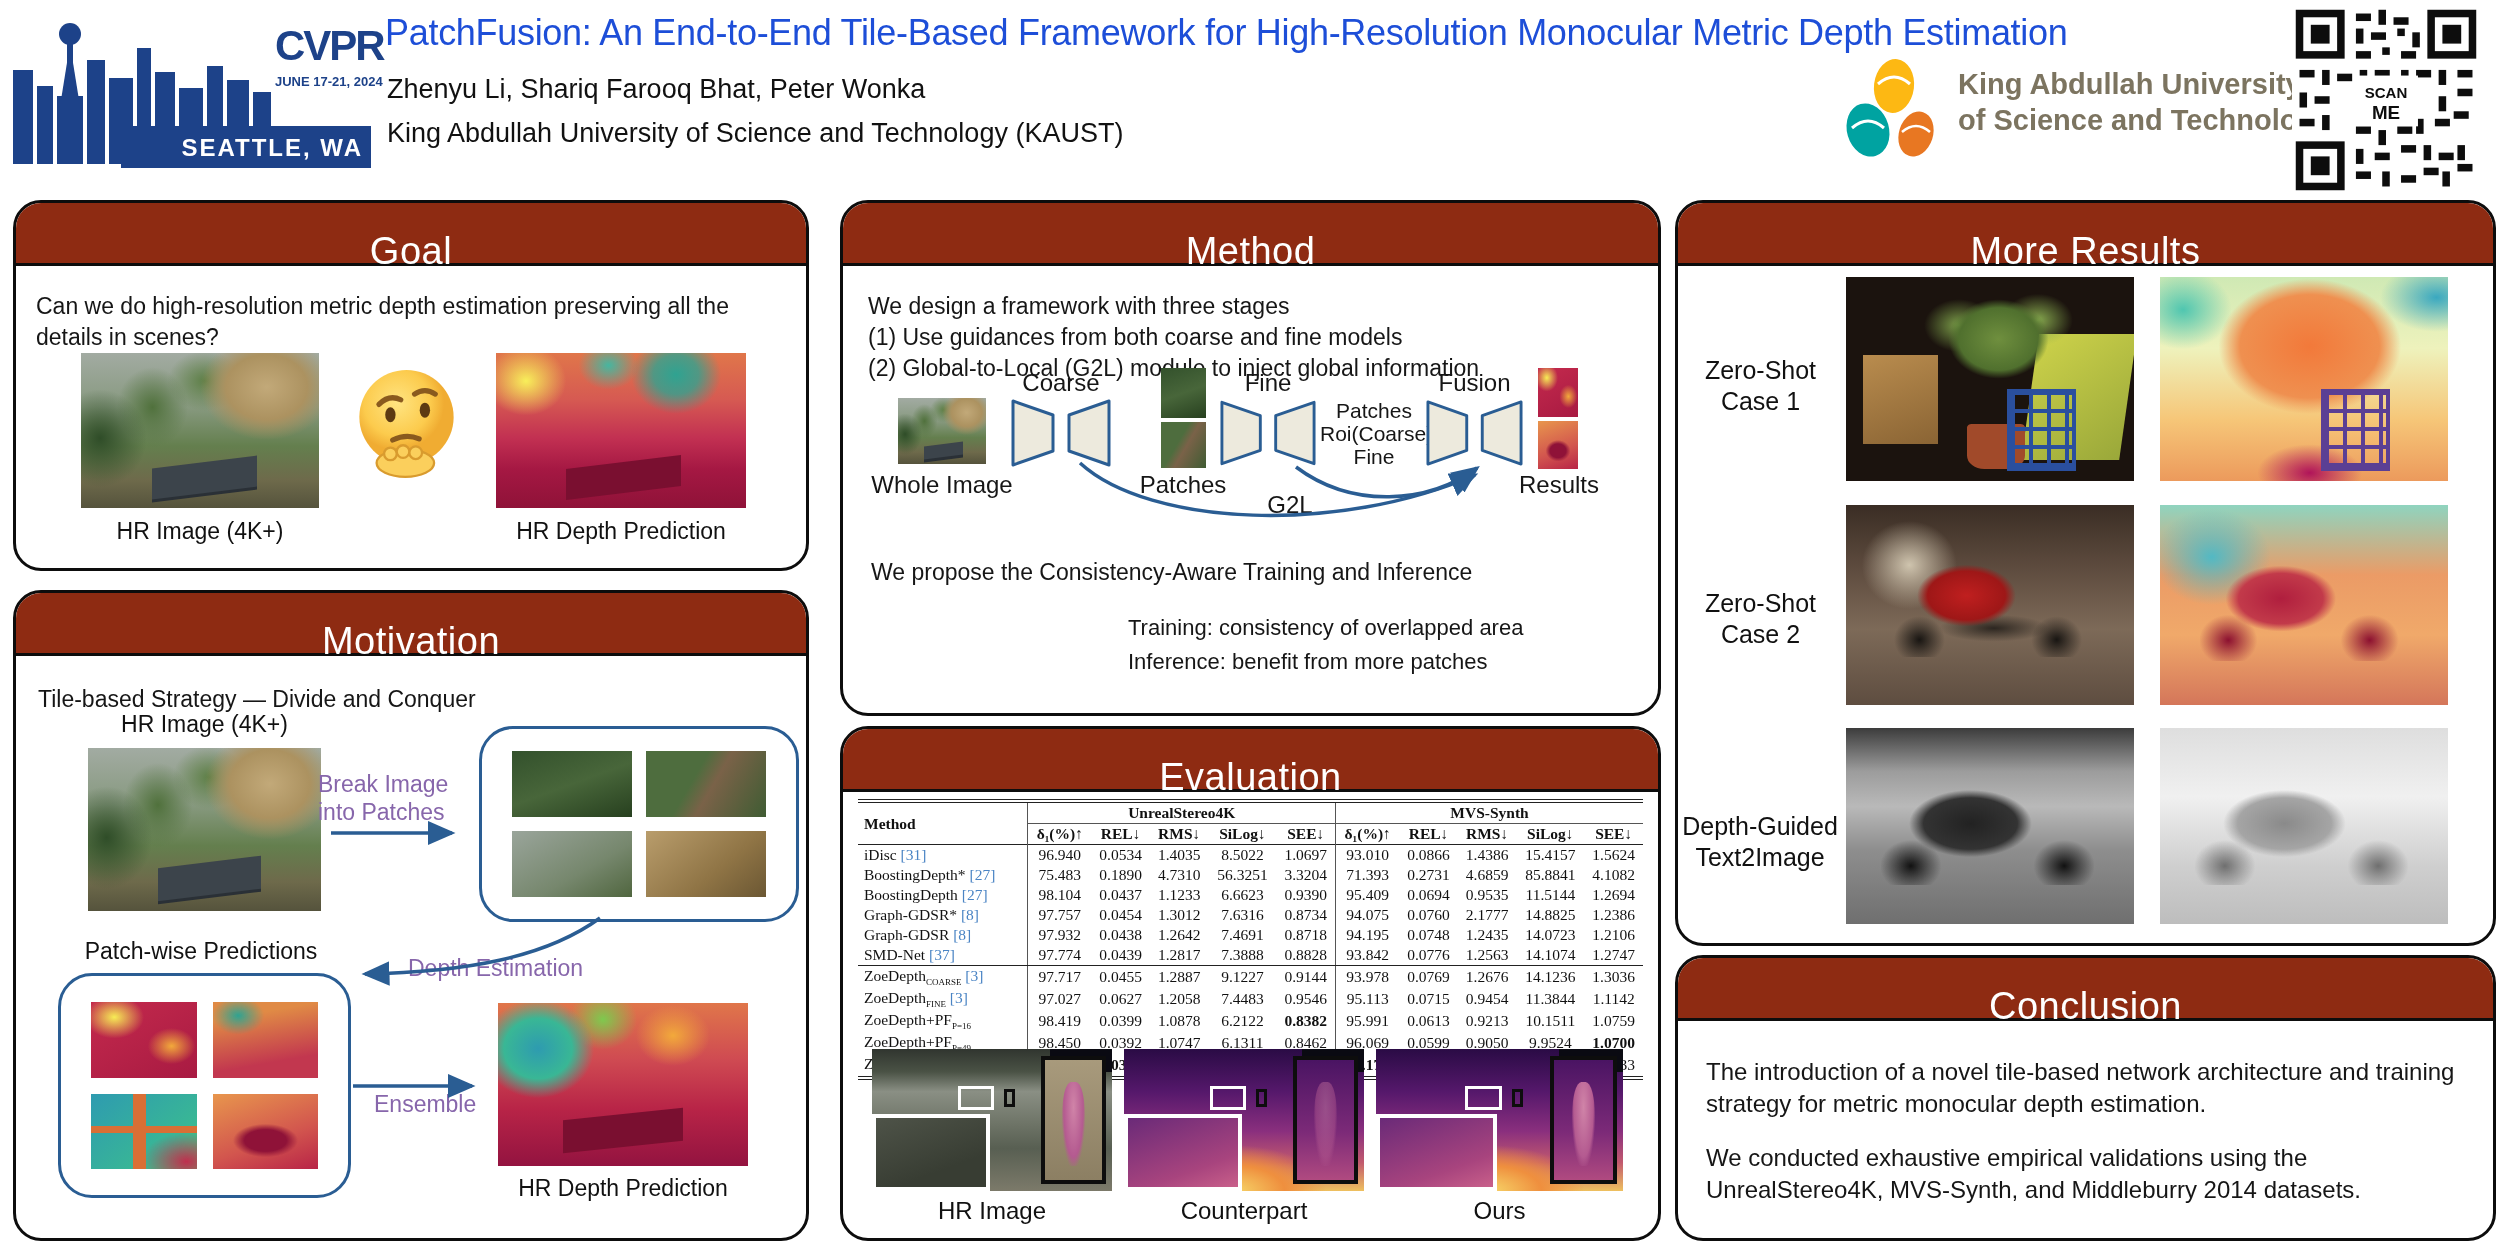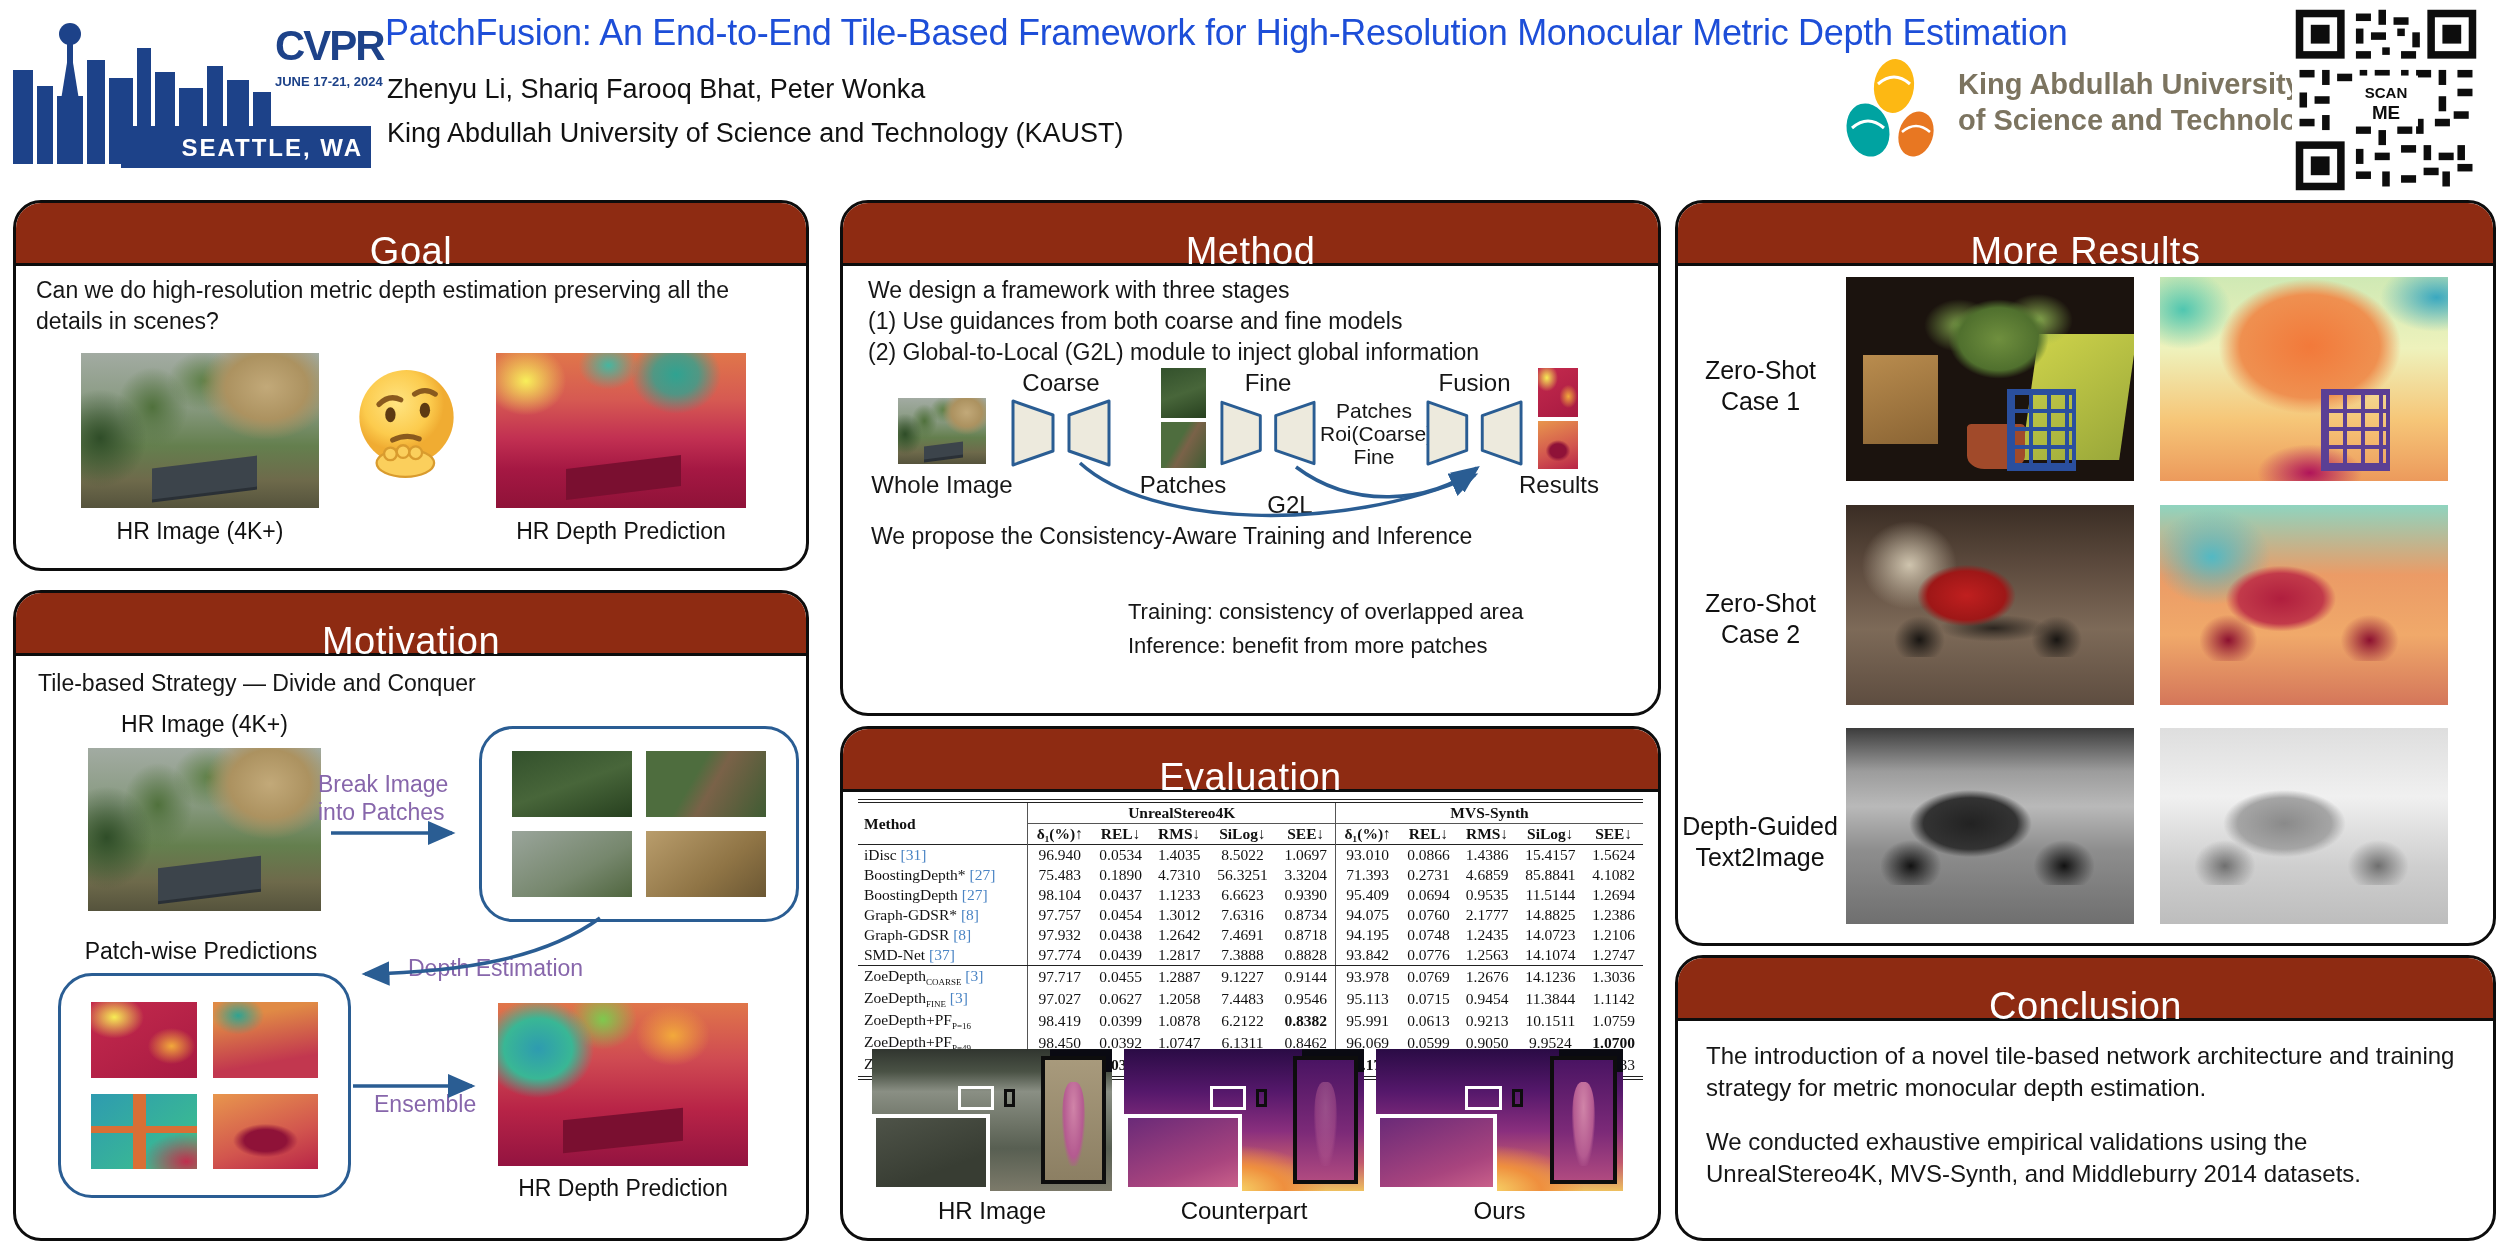--- a/index.html
+++ b/index.html
@@ -12,21 +12,21 @@
   .hauthors { position:absolute; left:387px; top:74px; font-size:27px; color:#111; }
   .haffil   { position:absolute; left:387px; top:118px; font-size:27px; color:#111; }
   .kaust-text { position:absolute; left:1958px; top:66px; font-size:29px; font-weight:bold;
                 color:#7c7460; line-height:36px; }
 
   
   .panel { position:absolute; background:#fff; border:3px solid #0d0d0d; border-radius:28px; overflow:hidden; }
   .phead { height:60px; background:#8e2b12; border-bottom:3px solid #0d0d0d;
            display:flex; align-items:center; justify-content:center; }
   .phead span { color:#ffffff; font-size:38px; font-weight:400; letter-spacing:0.5px;margin-top:36px; }
-  .body-text { position:absolute; font-size:23px; line-height:1.35; color:#161616; }
+  .body-text { position:absolute; font-size:23px; line-height:1.35; color:#161616;margin-top:16px; }
   .cap { position:absolute; text-align:center; font-size:23px; color:#111; }
   .plabel { position:absolute; color:#8766ab; font-size:23px; line-height:1.2; white-space:pre-line; }
   .preline { white-space:pre-line; }
 
   
   .ph { position:absolute; overflow:hidden; }
   .greenhouse { background:
       radial-gradient(ellipse 45% 55% at 78% 22%, #c2a979 0%, #ac9260 38%, rgba(0,0,0,0) 62%),
       radial-gradient(ellipse 28% 45% at 8% 55%, #2f4d28 0%, rgba(0,0,0,0) 70%),
       radial-gradient(ellipse 22% 38% at 30% 35%, #50713c 0%, rgba(0,0,0,0) 68%),
@@ -369,21 +369,21 @@
       <polygon points="2,2 42,16 42,52 2,66" fill="#edeadd" stroke="#2a5d93" stroke-width="3" stroke-linejoin="round"></polygon>
       <polygon points="58,16 98,2 98,66 58,52" fill="#edeadd" stroke="#2a5d93" stroke-width="3" stroke-linejoin="round"></polygon>
     </svg>
 
     <div class="ph t-d1" style="left:695px;top:165px;width:40px;height:49px"></div>
     <div class="ph t-d4" style="left:695px;top:218px;width:40px;height:48px"></div>
     <div class="dlabel" style="left:672px;top:268px;width:88px">Results</div>
 
     <div class="dlabel" style="left:407px;top:288px;width:80px">G2L</div>
 
-    <div class="body-text" style="left:28px;top:318px;width:770px">We propose the Consistency-Aware Training and Inference</div>
+    <div class="body-text" style="left:28px;top:338px;width:770px">We propose the Consistency-Aware Training and Inference</div>
     <div class="body-text" style="left:285px;top:394px;width:500px;font-size:22px">Training: consistency of overlapped area</div>
     <div class="body-text" style="left:285px;top:428px;width:500px;font-size:22px">Inference: benefit from more patches</div>
   </div>
 
   <div class="panel" style="left:840px;top:726px;width:815px;height:509px">
     <div class="phead">
         <span>Evaluation</span>
       </div>
     <div style="position:absolute;left:15px;top:70px;width:785px">
         <table class="evt">

